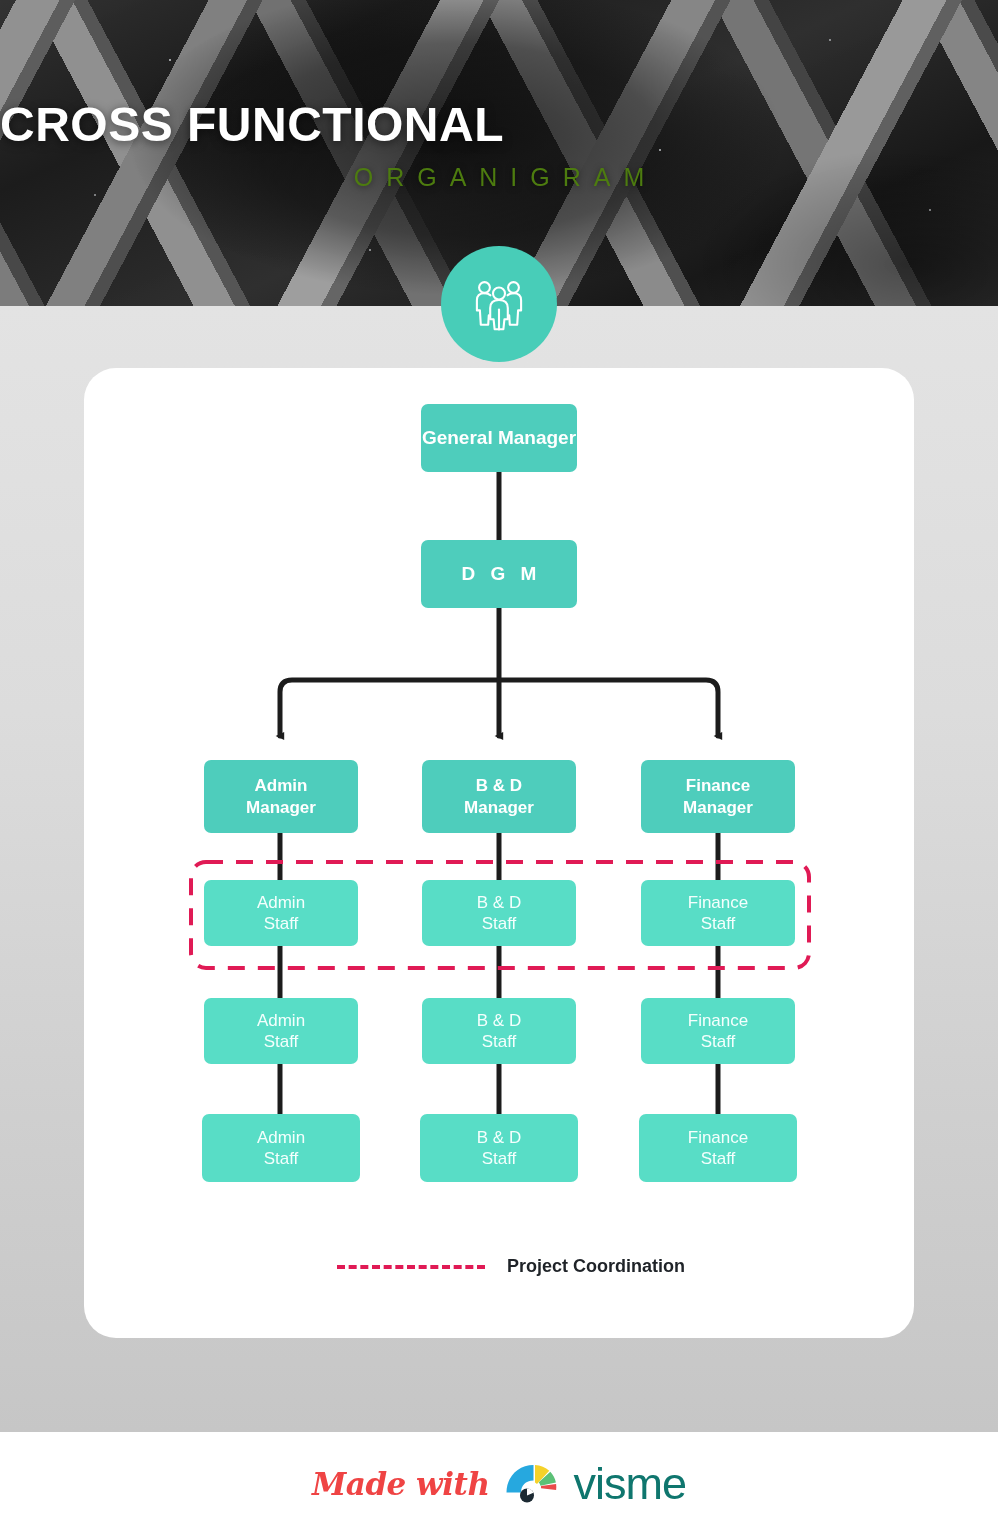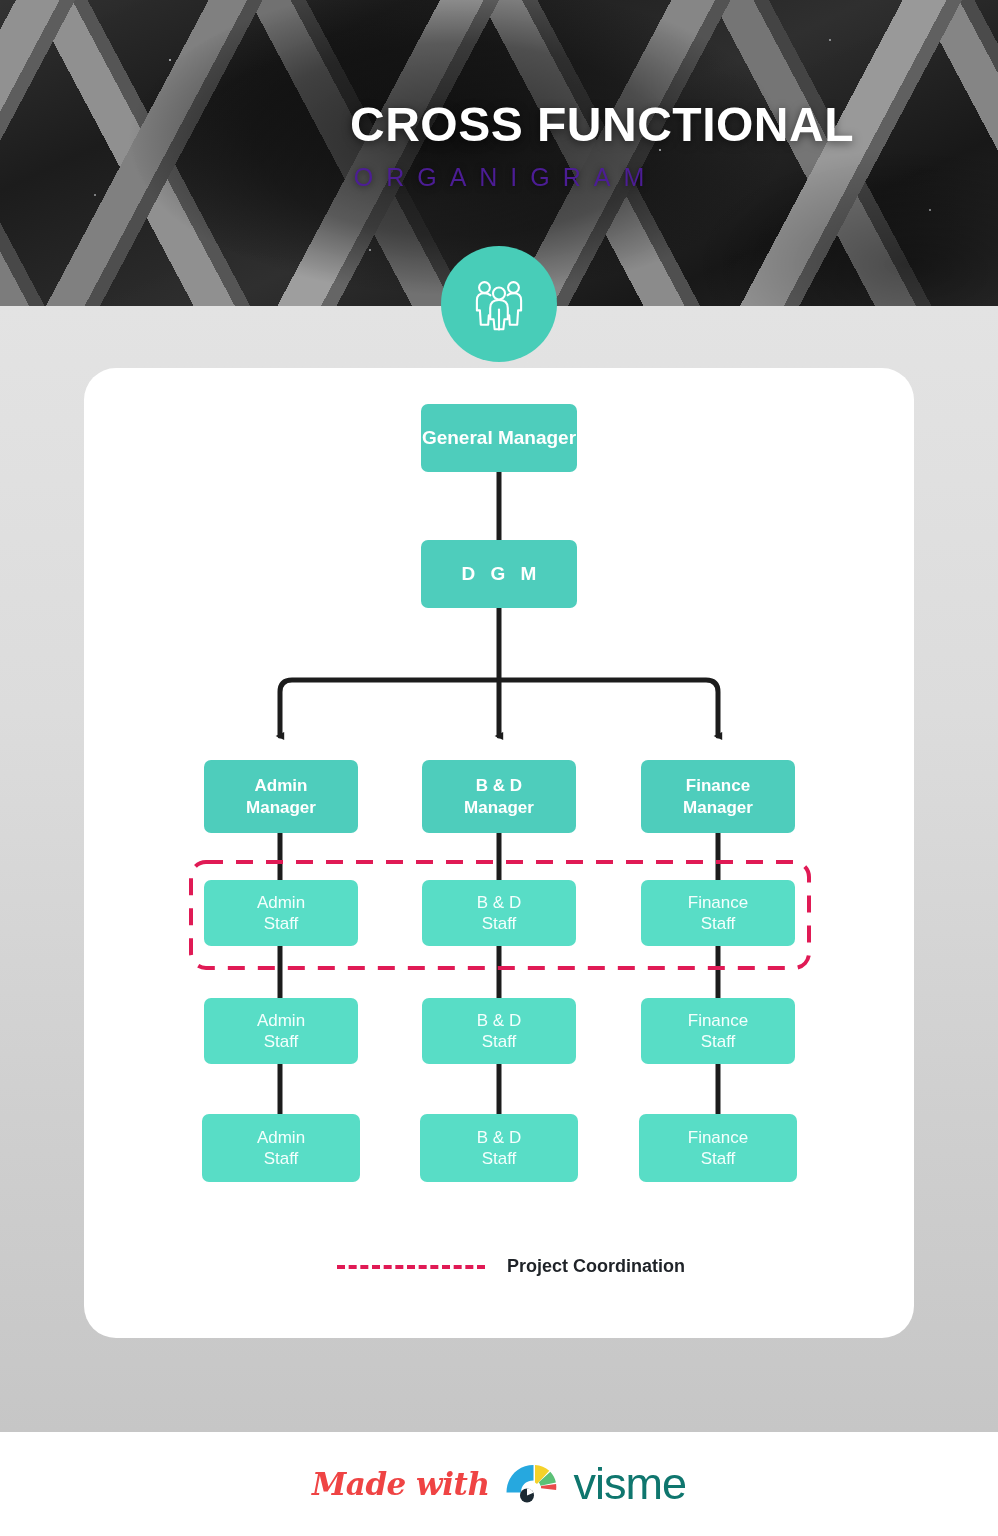--- a/index.html
+++ b/index.html
@@ -44,31 +44,31 @@
     background-image:
       radial-gradient(circle 3px at 170px 60px, rgba(200,203,206,.75) 0 45%, rgba(0,0,0,0) 46%),
       radial-gradient(circle 3px at 660px 150px, rgba(200,203,206,.7) 0 45%, rgba(0,0,0,0) 46%),
       radial-gradient(circle 3px at 370px 250px, rgba(200,203,206,.6) 0 45%, rgba(0,0,0,0) 46%),
       radial-gradient(circle 3px at 830px 40px, rgba(200,203,206,.6) 0 45%, rgba(0,0,0,0) 46%),
       radial-gradient(circle 3px at 930px 210px, rgba(200,203,206,.55) 0 45%, rgba(0,0,0,0) 46%),
       radial-gradient(circle 3px at 95px 195px, rgba(200,203,206,.55) 0 45%, rgba(0,0,0,0) 46%);
   }
   .title-main {
     position:absolute; left:0; top:97px; width:854px;
-    text-align:right;
+    text-align:left;
     color:#ffffff;
     font-size:48px;
     font-weight:bold;
     letter-spacing:0.5px;
     text-shadow:0 2px 10px rgba(0,0,0,.55);
   }
   .title-sub {
     position:absolute; left:0; top:163px; width:998px;
     text-align:center;
-    color:#4c1d95;
+    color:#4d7c0f;
     font-size:25px;
     font-weight:normal;
     letter-spacing:13px;
     text-indent:13px;
     text-shadow:0 1px 6px rgba(0,0,0,.5);
   }
 
   
   .stage {
     position:absolute; left:0; top:306px;

